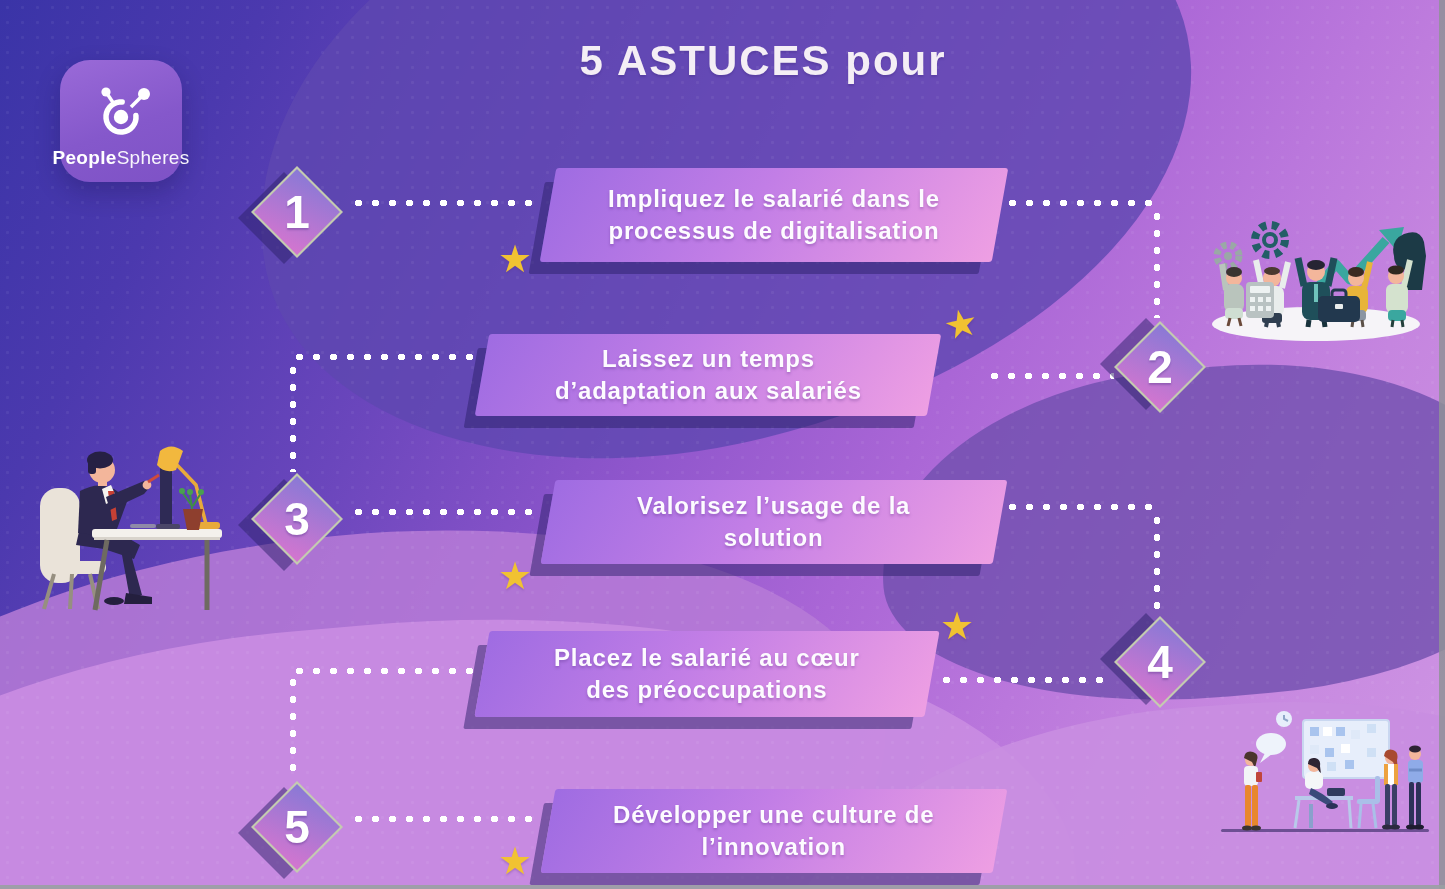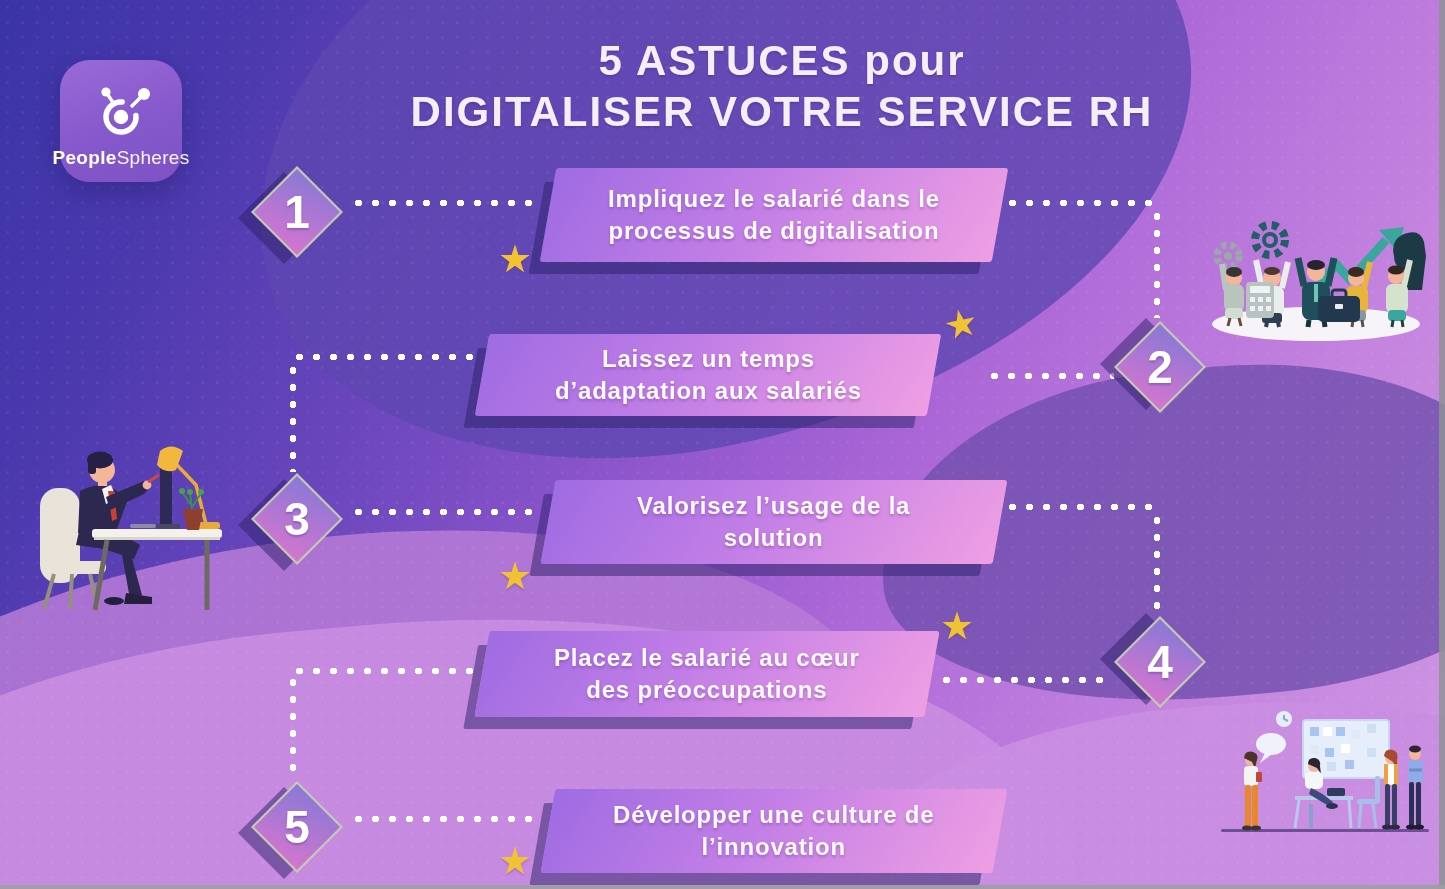--- a/index.html
+++ b/index.html
@@ -24,21 +24,21 @@
   
   .logo-card{position:absolute;left:60px;top:60px;width:122px;height:122px;border-radius:30px;
     background:linear-gradient(160deg,#9a6ad8 0%,#8558cb 55%,#7e52c6 100%);
     box-shadow:0 10px 24px rgba(20,12,60,.25);display:flex;flex-direction:column;align-items:center;justify-content:flex-end;padding-bottom:13px;}
   .logo-icon{position:absolute;top:12px;left:0;right:0;margin:auto;display:block;}
   .brand{color:#fff;font-size:19px;letter-spacing:.3px;white-space:nowrap;}
   .brand b{font-weight:700;}
   .brand span{font-weight:400;opacity:.95;}
 
   
-  .title{position:absolute;left:397px;top:36px;width:770px;text-align:center;color:var(--title_text,#f4eef5);
+  .title{position:absolute;left:378px;top:36px;width:770px;text-align:center;color:var(--title_text,#f4eef5);
     font-weight:700;text-shadow:0 2px 2px rgba(50,30,110,.25);}
   .title .t1{font-size:42px;letter-spacing:2px;line-height:1.2;}
   .title .t2{font-size:42px;letter-spacing:2px;line-height:1.25;}
 
   
   .diamond-wrap{position:absolute;width:92px;height:92px;}
   .dshadow-a{filter:drop-shadow(-13px 6px 0 var(--shadow_navy,rgba(44,32,105,.5)));}
   .dshadow-b{filter:drop-shadow(-14px -3px 0 var(--shadow_navy,rgba(44,32,105,.5)));}
   .diamond-border{position:absolute;inset:0;clip-path:polygon(50% 0,100% 50%,50% 100%,0 50%);background:var(--diamond_border,#c4cbb0);}
   .diamond-fill{position:absolute;inset:3px;clip-path:polygon(50% 0,100% 50%,50% 100%,0 50%);
@@ -98,21 +98,20 @@
         <circle cx="23" cy="-23" r="6" fill="#fff"></circle>
         <line x1="-7" y1="-13" x2="-13" y2="-22" stroke="#fff" stroke-width="3.4"></line>
         <circle cx="-15" cy="-25" r="4.6" fill="#fff"></circle>
       </g>
     </svg>
     <div class="brand"><b>People</b><span>Spheres</span></div>
   </div>
 
   <div class="title">
     <div class="t1">5 ASTUCES pour</div>
-    <div class="t2">DIGITALISER VOTRE SERVICE RH</div>
   </div>
 
   <div class="dh" style="left:350px;top:199px;width:192px;"></div>
   <div class="dh" style="left:1004px;top:199px;width:150px;"></div>
   <div class="dv" style="left:1153px;top:208px;height:110px;"></div>
   <div class="dh" style="left:291px;top:353px;width:188px;"></div>
   <div class="dh" style="left:986px;top:372px;width:128px;"></div>
   <div class="dv" style="left:289px;top:362px;height:110px;"></div>
   <div class="dh" style="left:350px;top:508px;width:192px;"></div>
   <div class="dh" style="left:1004px;top:503px;width:150px;"></div>

